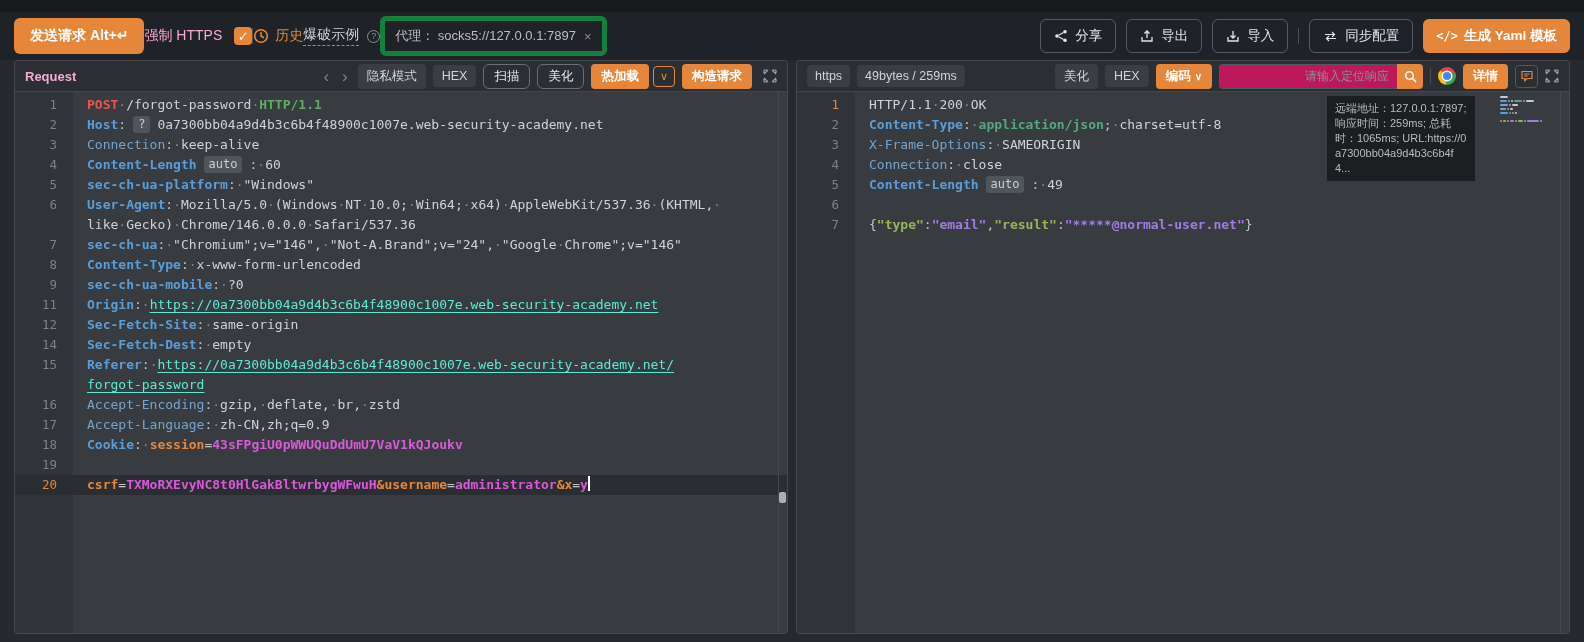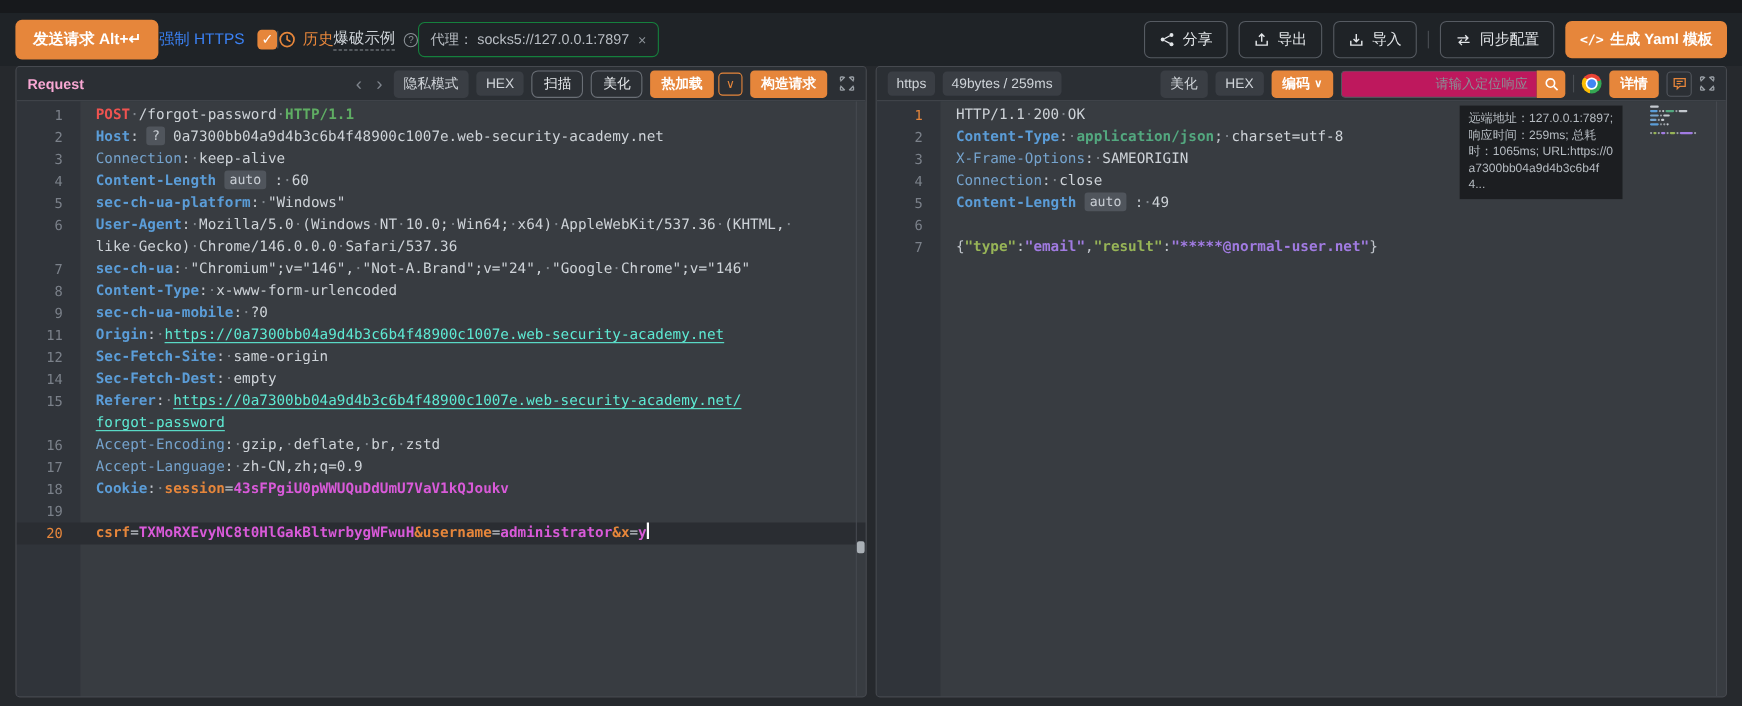--- a/index.html
+++ b/index.html
@@ -5,30 +5,30 @@
   * { margin:0; padding:0; box-sizing:border-box; }
   html,body { width:1584px; height:642px; overflow:hidden; background:#26292d;
     font-family:"Liberation Sans","DejaVu Sans",sans-serif; }
   .titlebar { position:absolute; top:0; left:0; right:0; height:12px; background:#17191c; }
   .toolbar { position:absolute; top:12px; left:0; right:0; height:48px; background:#1f2327;
     display:flex; align-items:center; padding:0 14px; }
   .tb-left { display:flex; align-items:center; flex:1; }
   .tb-right { display:flex; align-items:center; gap:10px; }
   .btn-primary { background:#e6863b; color:#fff; font-weight:bold; font-size:14px;
     border:none; border-radius:6px; padding:9px 16px; cursor:pointer; display:flex; align-items:center; gap:6px; }
-  .lbl { color:#3b82f6; font-size:14px; }
+  .lbl { color:#f9a8d4; font-size:14px; }
   .checkbox { width:18px; height:18px; background:#e6863b; border-radius:4px; color:#fff;
     font-size:13px; display:flex; align-items:center; justify-content:center; margin-left:6px; }
   .hgroup { display:flex; align-items:center; gap:6px; }
   .vsep { width:1px; height:16px; background:#4a4e54; }
   .orange-text { color:#e6863b; font-size:14px; }
   .dashed-link { color:#cfd4d9; font-size:14px; border-bottom:1px dashed #8a9096; padding-bottom:1px; }
   .info-circ { width:13px; height:13px; border:1px solid #8a9096; border-radius:50%;
     color:#8a9096; font-size:9px; display:inline-flex; align-items:center; justify-content:center; margin-left:2px;}
-  .chip-proxy { display:flex; align-items:center; gap:8px; border:1px solid #15803d; border-radius:6px;
+  .chip-proxy { display:flex; align-items:center; gap:8px; border:5px solid #15803d; border-radius:6px;
     padding:6px 10px; color:#b9bec4; font-size:13px; }
   .chip-proxy .x { color:#8a9096; font-size:13px; cursor:pointer; }
   .tb-btn { display:flex; align-items:center; gap:7px; border:1px solid #565b62; border-radius:6px;
     background:transparent; color:#e3e6e9; font-size:13.5px; padding:7px 13px; cursor:pointer; }
   .tb-btn svg { display:block; }
   .code-glyph { font-weight:bold; font-size:12px; font-family:"DejaVu Sans Mono",monospace; }
 
   .main { position:absolute; top:60px; left:14px; right:14px; bottom:8px; display:flex; gap:8px; }
   .panel { flex:1; background:#383c41; border:1px solid #46494f; border-radius:4px;
     display:flex; flex-direction:column; overflow:hidden; }

